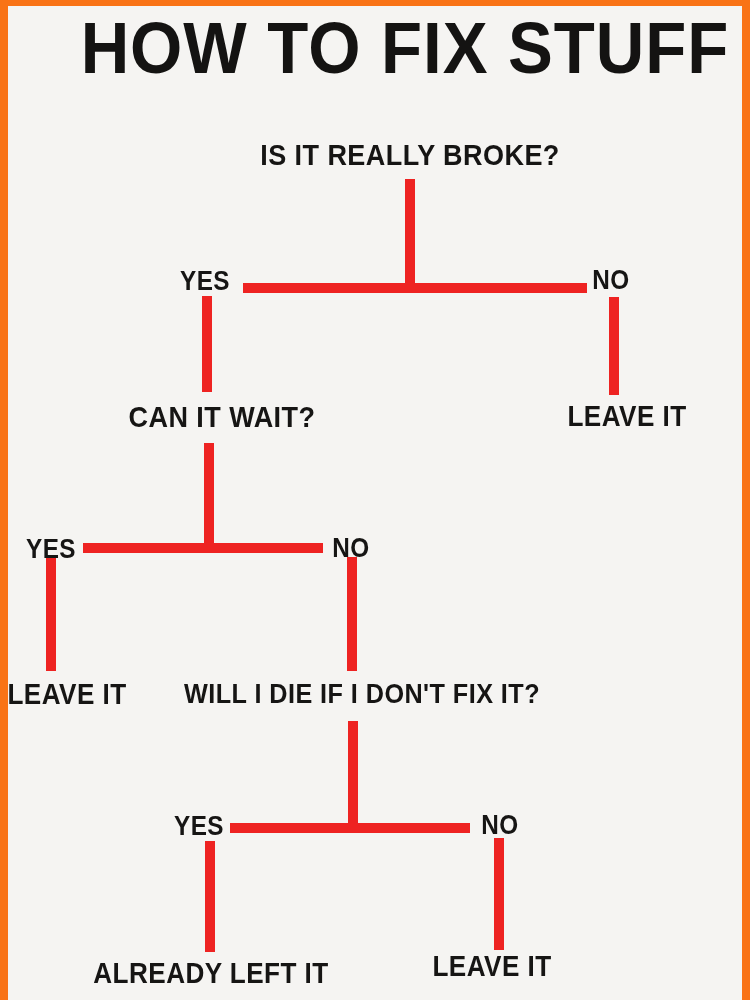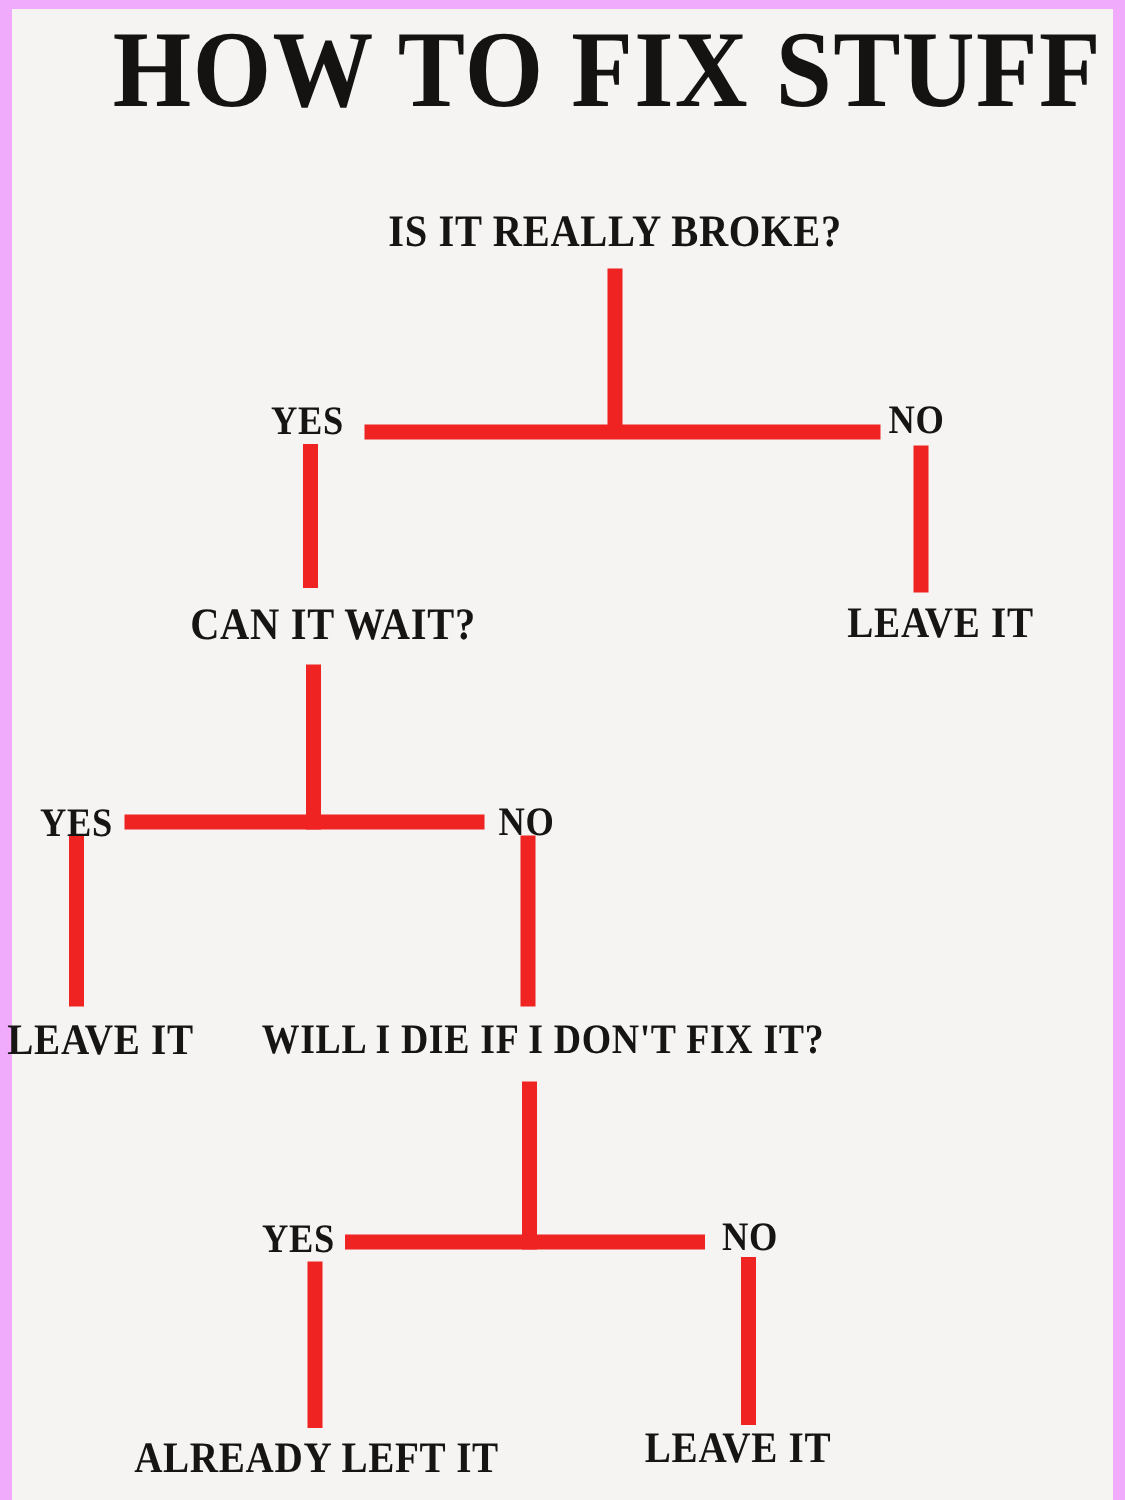--- a/index.html
+++ b/index.html
@@ -4,23 +4,23 @@
 <style>
   html, body {
     margin: 0;
     padding: 0;
     background: #ffffff;
   }
   .poster {
     position: relative;
     width: 750px;
     height: 1000px;
-    background: #f0abfc;
+    background: #f97316;
     overflow: hidden;
-    font-family: Liberation Serif, serif;
+    font-family: Liberation Sans, sans-serif;
   }
   .paper {
     position: absolute;
     left: 8px;
     top: 6px;
     right: 8px;
     bottom: 0px;
     background: #f5f4f2;
   }
   .title {

